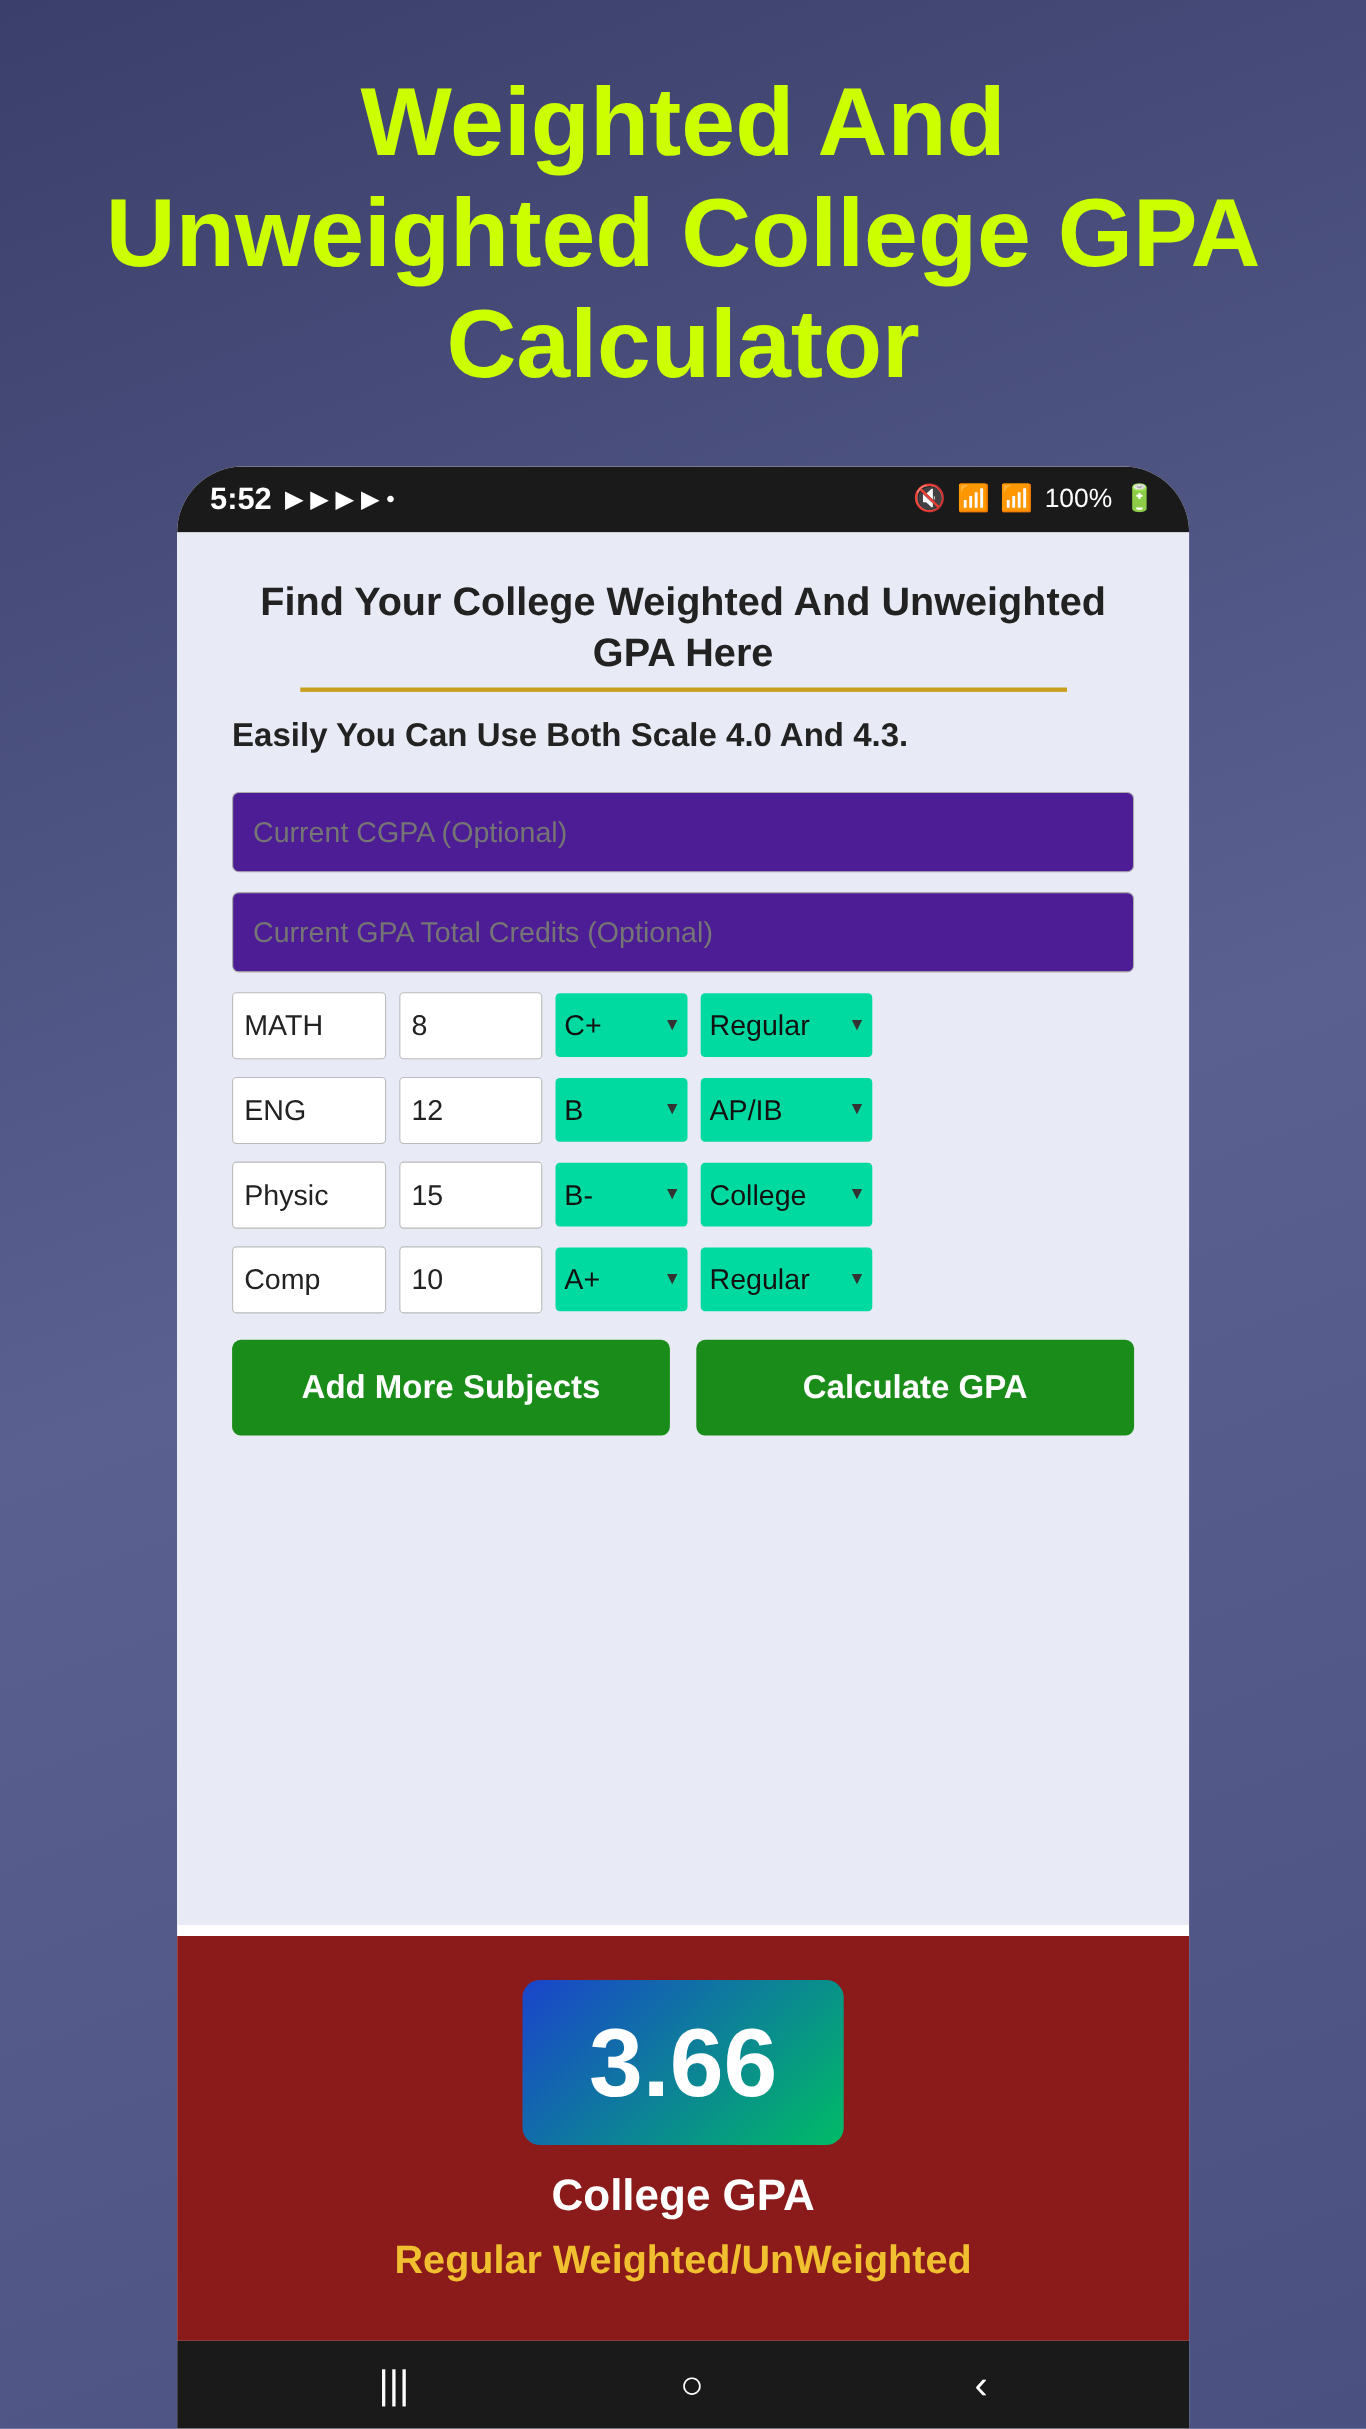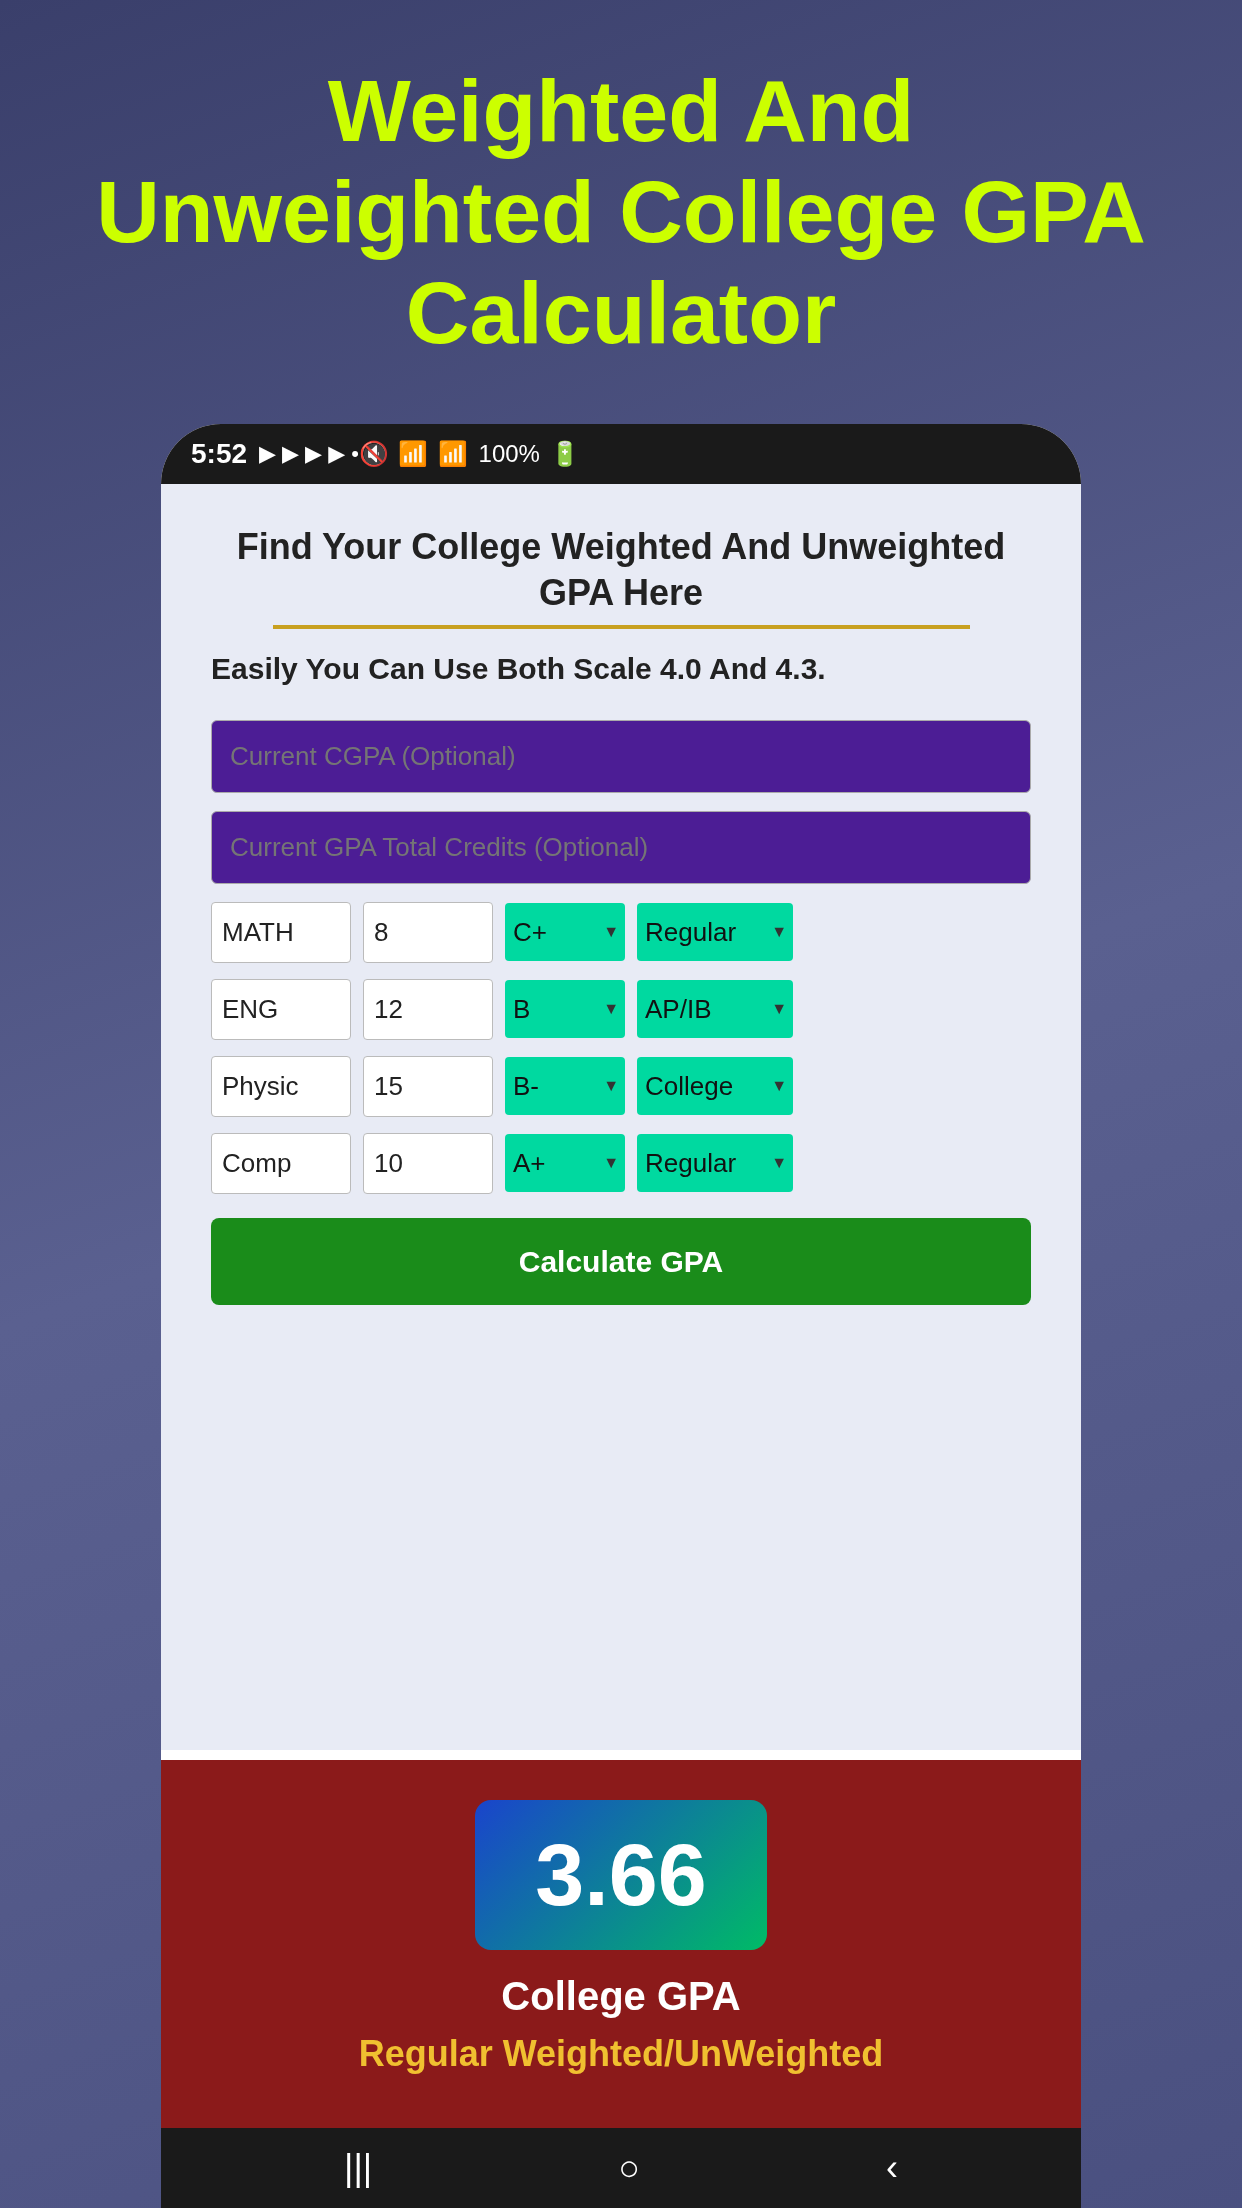--- a/index.html
+++ b/index.html
@@ -32,20 +32,21 @@
       flex: 1;
       display: flex;
       flex-direction: column;
     }
 
     .status-bar {
       background: #1a1a1a;
       height: 60px;
       display: flex;
       align-items: center;
+      justify-content: space-between;
       padding: 0 30px;
     }
 
     .status-time {
       color: white;
       font-size: 28px;
       font-weight: bold;
     }
 
     .status-icons {
@@ -361,20 +362,21 @@
       </div>
       <div class="select-wrapper">
         <select class="type-select">
           <option>Regular</option><option>AP/IB</option><option>College</option>
         </select>
       </div>
     </div>
 
     
     <div class="buttons-row">
+      <button class="btn-add">Add More Subjects</button>
       <button class="btn-calculate">Calculate GPA</button>
     </div>
 
   </div>
 
   <div class="result-section">
     <div class="gpa-value-box">
       <div class="gpa-value">3.66</div>
     </div>
     <div class="gpa-label">College GPA</div>

